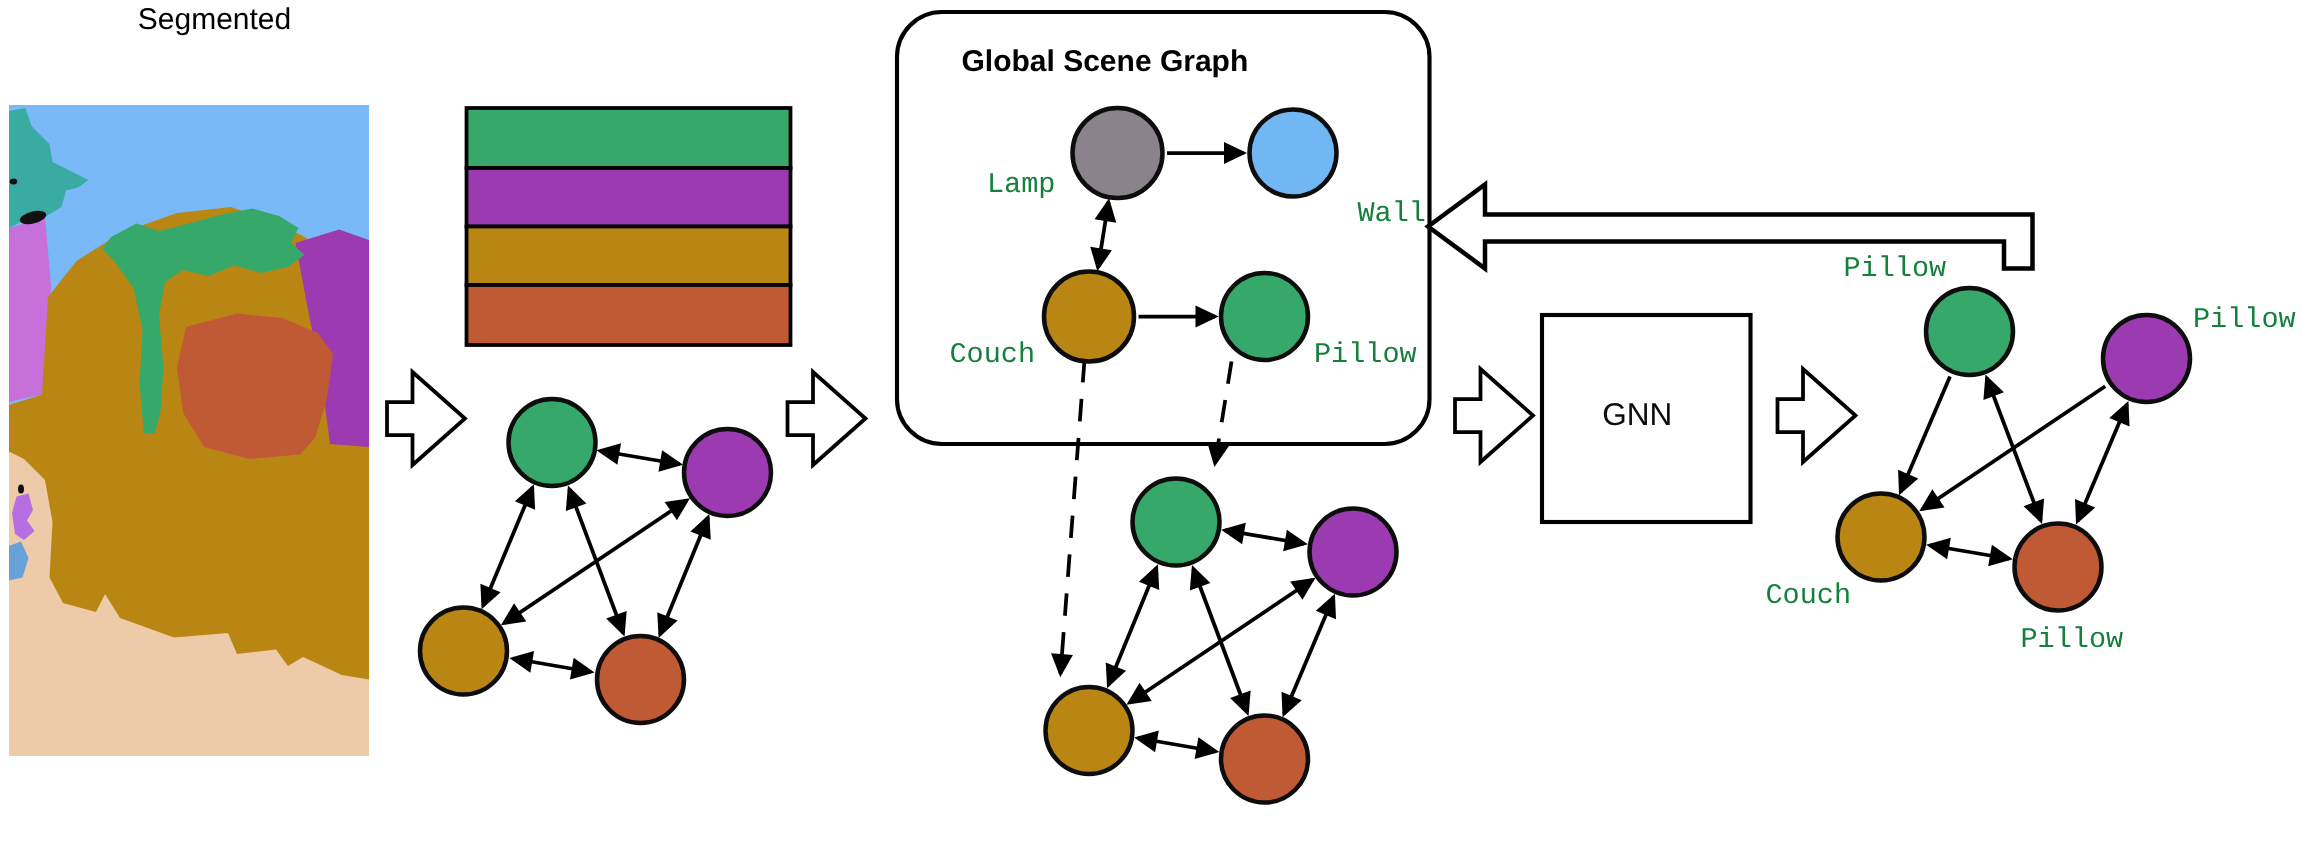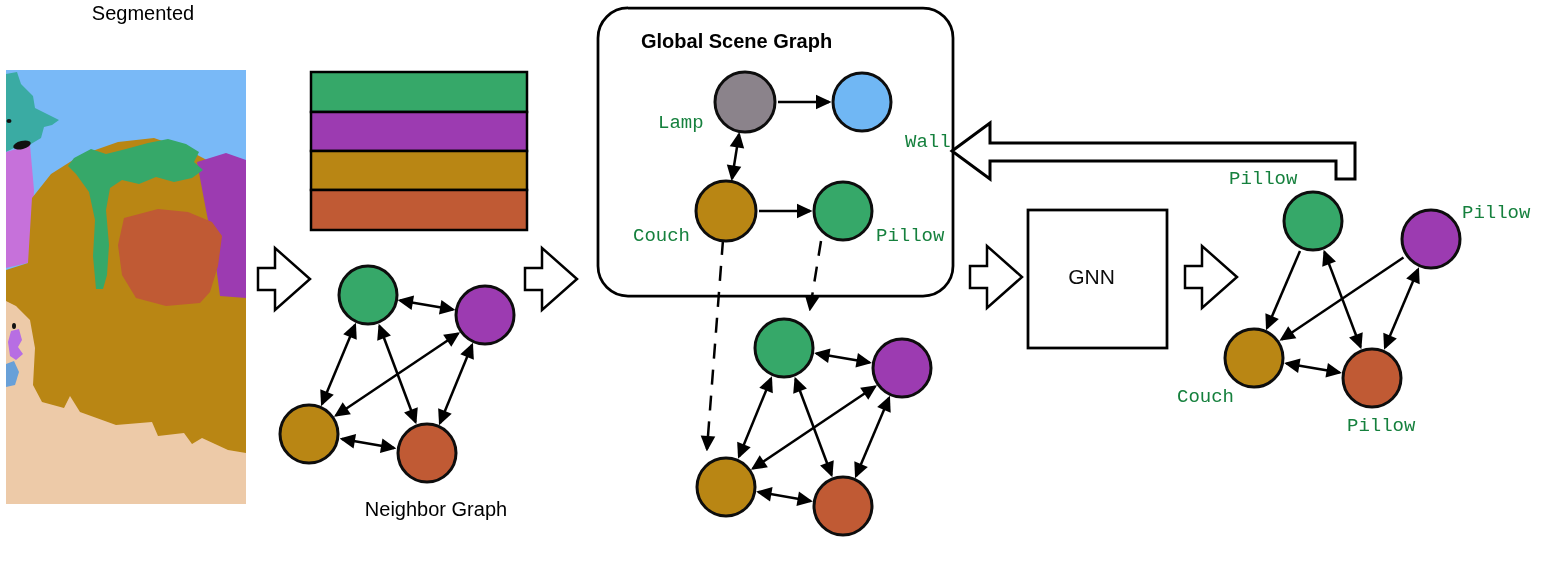--- a/index.html
+++ b/index.html
@@ -126,21 +126,20 @@
       <circle class="node" cx="1254" cy="358" r="29" fill="#b98614"></circle>
       <circle class="node" cx="1372" cy="378" r="29" fill="#c05a34"></circle>
     </g>
   </svg>
 
   <div class="ttl centered" style="left:0;top:4;width:250px;">
     <div>Segmented</div>
   </div>
 
 
-  <div class="ttl centered" style="left:308px;top:496px;width:220px;">Neighbor Graph</div>
 
   <div class="ttl" style="left:623px;top:28px;font-weight:bold;">Global Scene Graph</div>
 
   <div class="lbl" style="left:658px;top:112px;">Lamp</div>
   <div class="lbl" style="left:891px;top:131px;margin-left:14px;">Wall</div>
   <div class="lbl" style="left:633px;top:225px;">Couch</div>
   <div class="lbl" style="left:876px;top:225px;">Pillow</div>
 
   <div class="gnn-label" style="left:1028px;top:265px;width:127px;">GNN</div>
 

